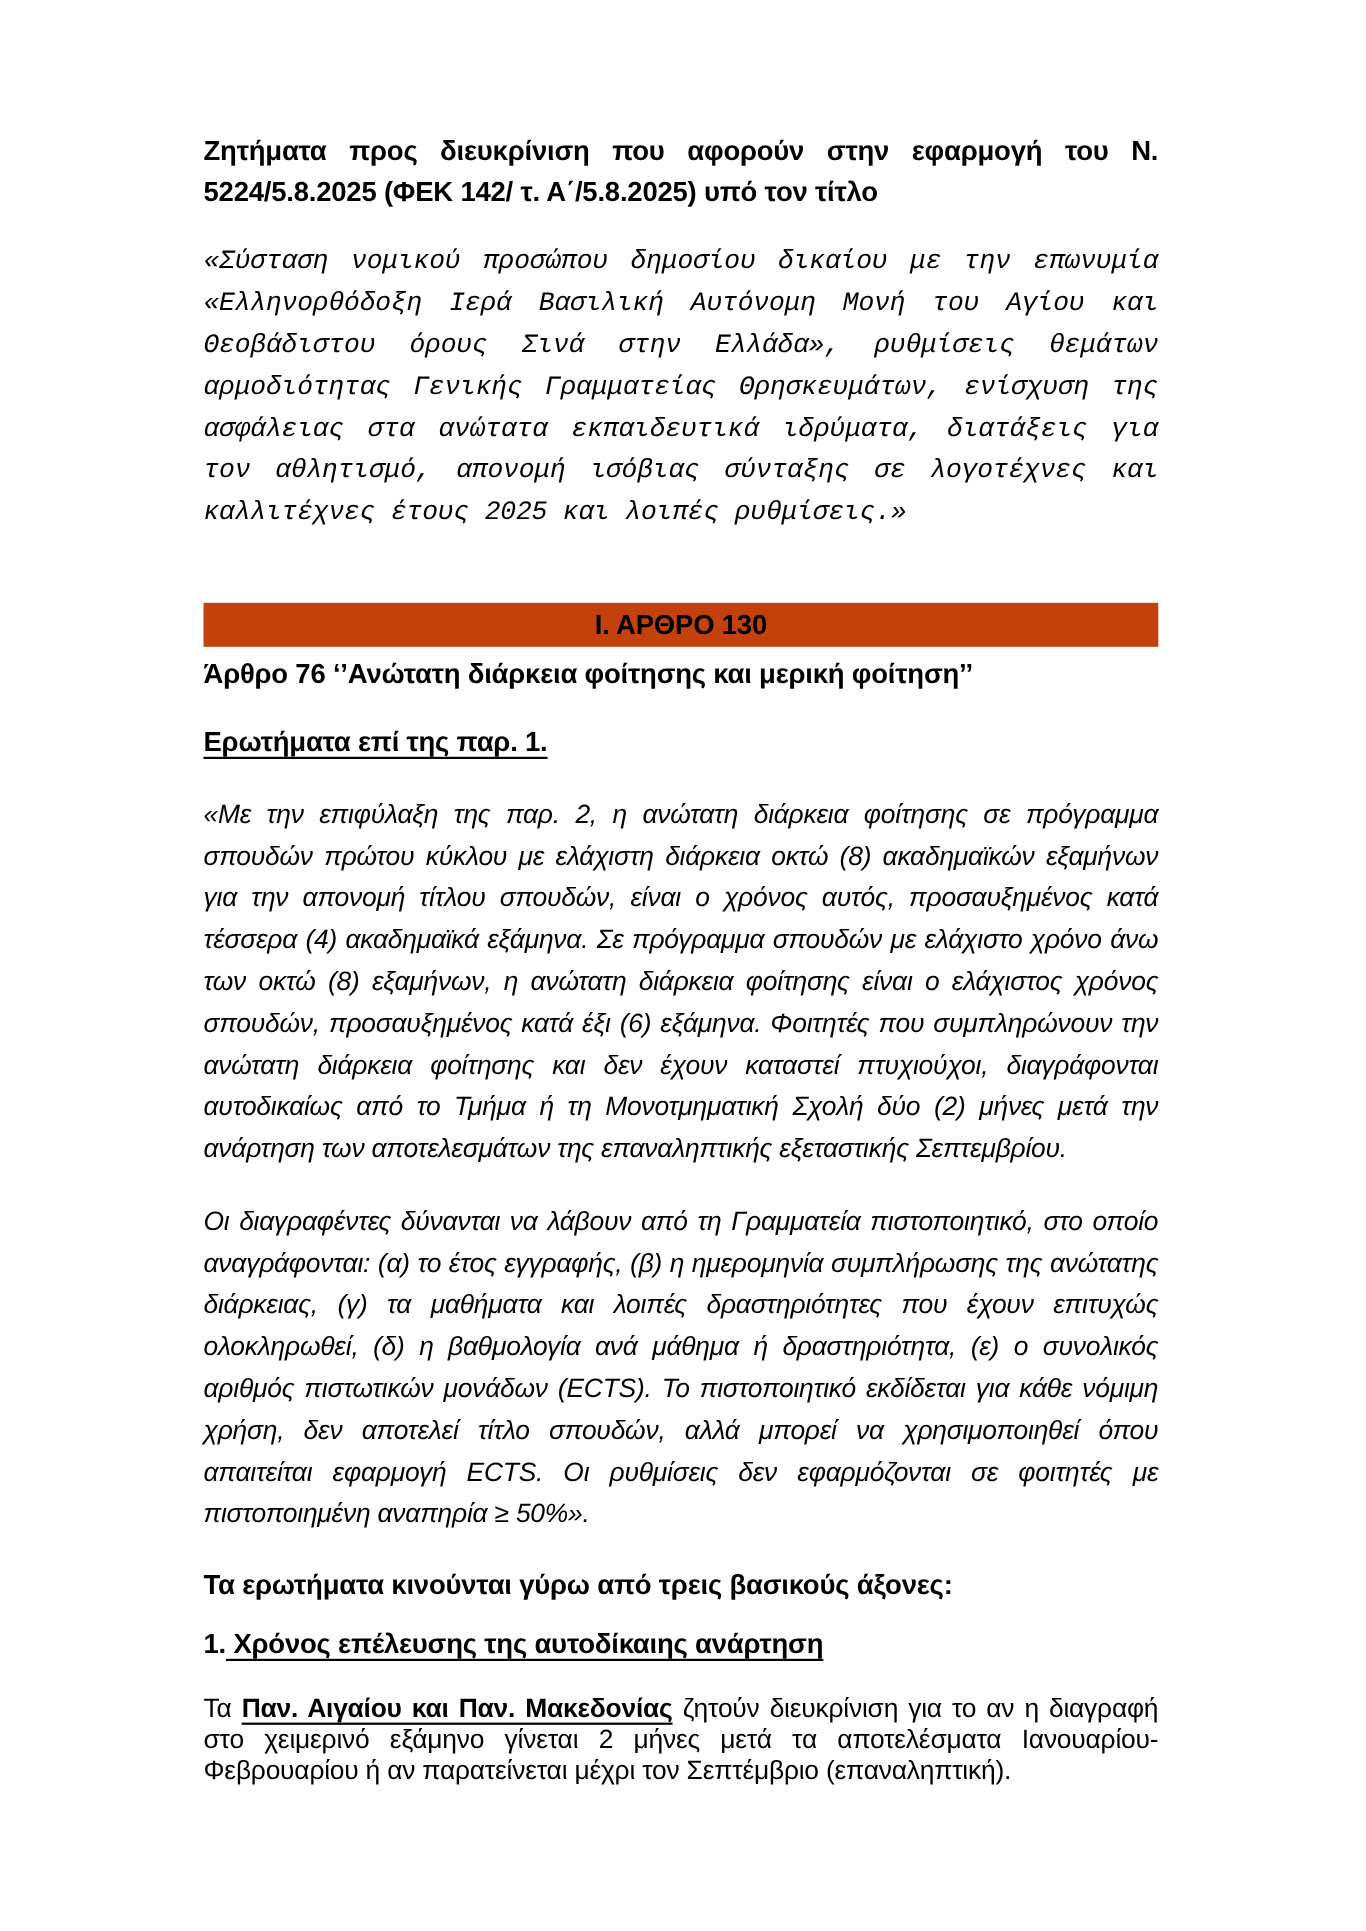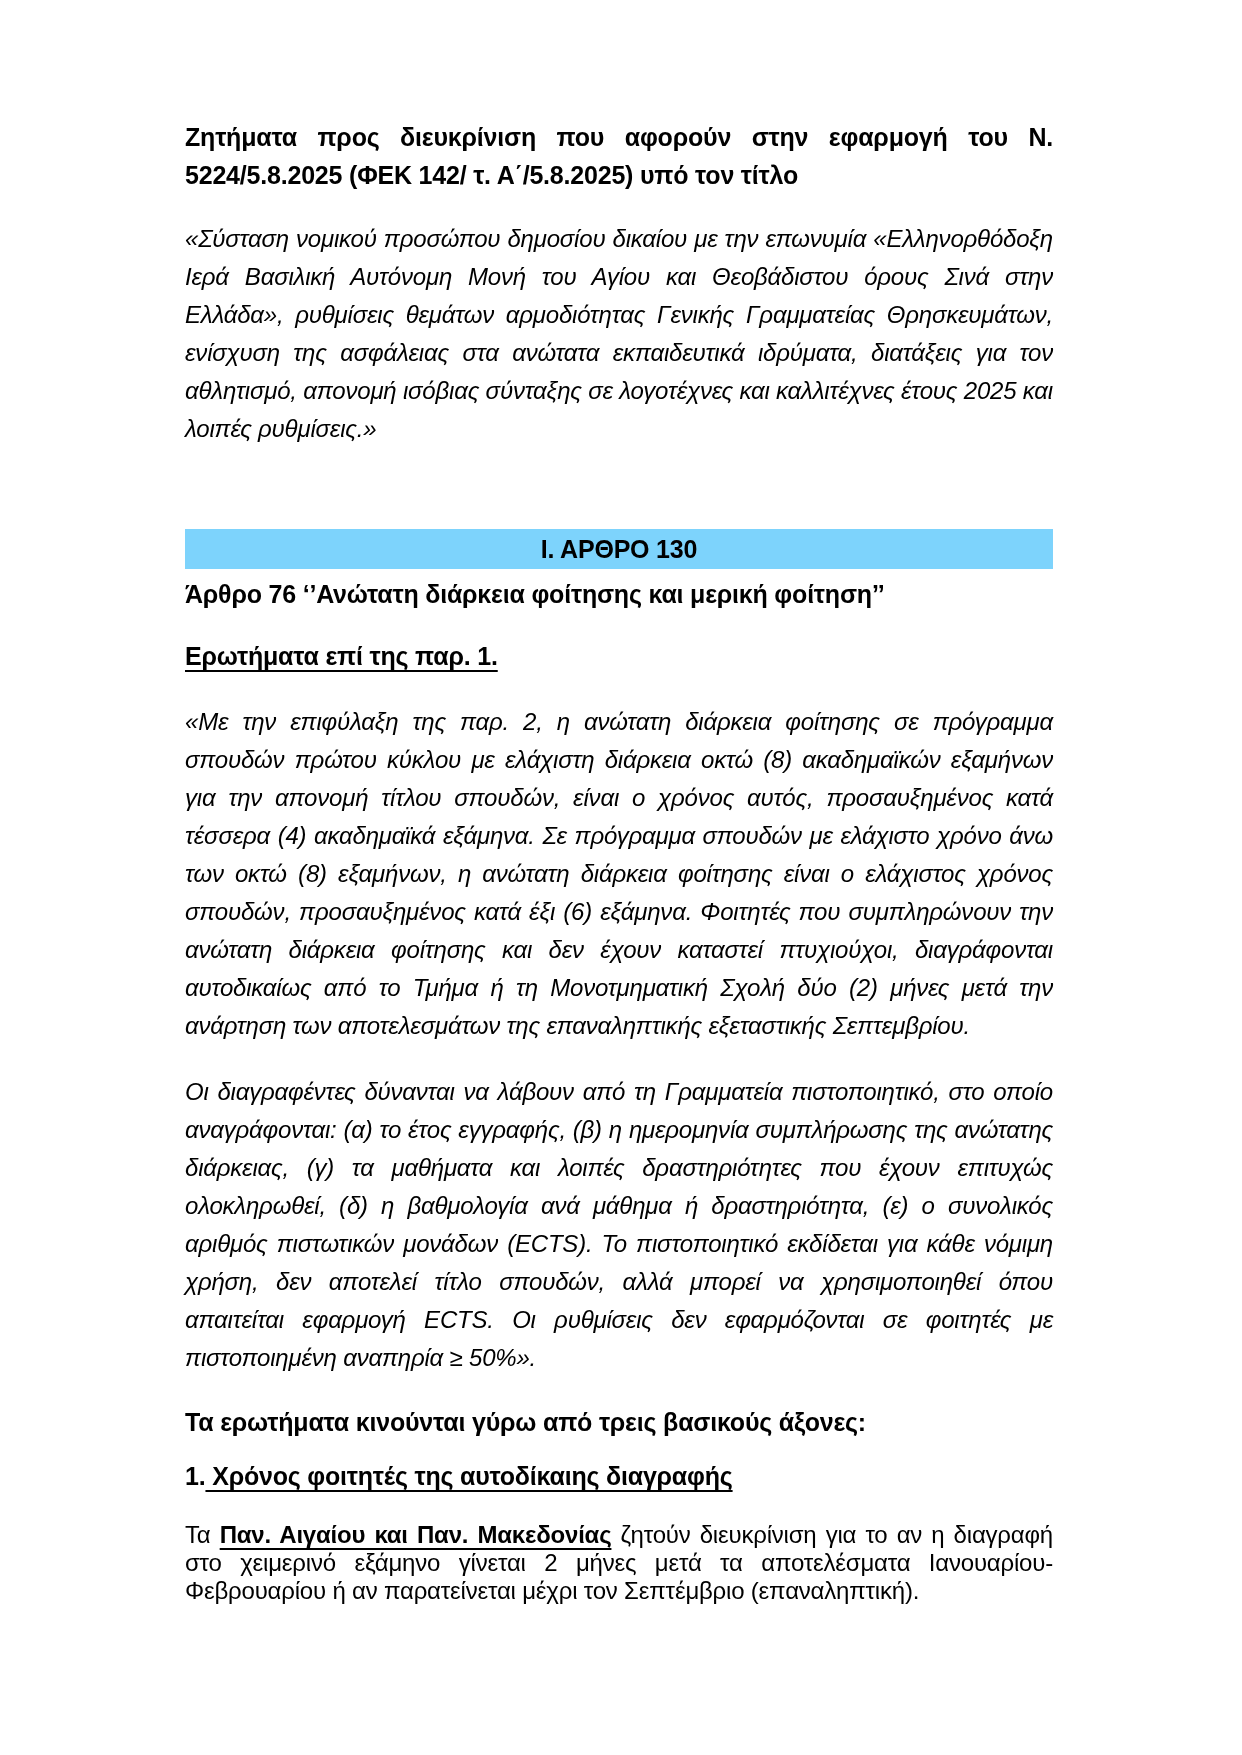--- a/index.html
+++ b/index.html
@@ -29,24 +29,25 @@
     margin: 0 0 26px 0;
   }
   .quote {
     font-style: italic;
     font-size: 24px;
     line-height: 38px;
     text-align: justify;
     margin: 0 0 28px 0;
   }
   .subtitle {
-    margin-bottom: 81px;
+    margin-bottom: 62px;
+    font-family: Liberation Mono, monospace;
   }
   .banner {
-    background: #7dd3fc;
+    background: #c2410c;
     text-align: center;
     font-weight: bold;
     font-size: 25px;
     line-height: 38px;
     padding: 1px 0;
     margin: 0 0 8px 0;
   }
   .section-heading {
     font-size: 25px;
     font-weight: bold;
@@ -109,17 +110,17 @@
   <h3 class="article-heading">Άρθρο 76 ‘’Ανώτατη διάρκεια φοίτησης και μερική φοίτηση’’</h3>
 
   <h3 class="questions-heading">Ερωτήματα επί της παρ. 1.</h3>
 
   <p class="quote">«Με την επιφύλαξη της παρ. 2, η ανώτατη διάρκεια φοίτησης σε πρόγραμμα σπουδών πρώτου κύκλου με ελάχιστη διάρκεια οκτώ (8) ακαδημαϊκών εξαμήνων για την απονομή τίτλου σπουδών, είναι ο χρόνος αυτός, προσαυξημένος κατά τέσσερα (4) ακαδημαϊκά εξάμηνα. Σε πρόγραμμα σπουδών με ελάχιστο χρόνο άνω των οκτώ (8) εξαμήνων, η ανώτατη διάρκεια φοίτησης είναι ο ελάχιστος χρόνος σπουδών, προσαυξημένος κατά έξι (6) εξάμηνα. Φοιτητές που συμπληρώνουν την ανώτατη διάρκεια φοίτησης και δεν έχουν καταστεί πτυχιούχοι, διαγράφονται αυτοδικαίως από το Τμήμα ή τη Μονοτμηματική Σχολή δύο (2) μήνες μετά την ανάρτηση των αποτελεσμάτων της επαναληπτικής εξεταστικής Σεπτεμβρίου.</p>
 
   <p class="quote">Οι διαγραφέντες δύνανται να λάβουν από τη Γραμματεία πιστοποιητικό, στο οποίο αναγράφονται: (α) το έτος εγγραφής, (β) η ημερομηνία συμπλήρωσης της ανώτατης διάρκειας, (γ) τα μαθήματα και λοιπές δραστηριότητες που έχουν επιτυχώς ολοκληρωθεί, (δ) η βαθμολογία ανά μάθημα ή δραστηριότητα, (ε) ο συνολικός αριθμός πιστωτικών μονάδων (ECTS). Το πιστοποιητικό εκδίδεται για κάθε νόμιμη χρήση, δεν αποτελεί τίτλο σπουδών, αλλά μπορεί να χρησιμοποιηθεί όπου απαιτείται εφαρμογή ECTS. Οι ρυθμίσεις δεν εφαρμόζονται σε φοιτητές με πιστοποιημένη αναπηρία ≥ 50%».</p>
 
   <h3 class="axes-heading">Τα ερωτήματα κινούνται γύρω από τρεις βασικούς άξονες:</h3>
 
-  <h3 class="numbered-heading"><span>1.</span><span class="underline"> Χρόνος φοιτητές της αυτοδίκαιης διαγραφής</span></h3>
+  <h3 class="numbered-heading"><span>1.</span><span class="underline"> Χρόνος επέλευσης της αυτοδίκαιης ανάρτηση</span></h3>
 
   <p class="final"><span>Τα </span><span class="bold underline">Παν. Αιγαίου και Παν. Μακεδονίας</span><span> ζητούν διευκρίνιση για το αν η διαγραφή στο χειμερινό εξάμηνο γίνεται 2 μήνες μετά τα αποτελέσματα Ιανουαρίου-Φεβρουαρίου ή αν παρατείνεται μέχρι τον Σεπτέμβριο (επαναληπτική).</span></p>
 
 </div>
 
 </body></html>

